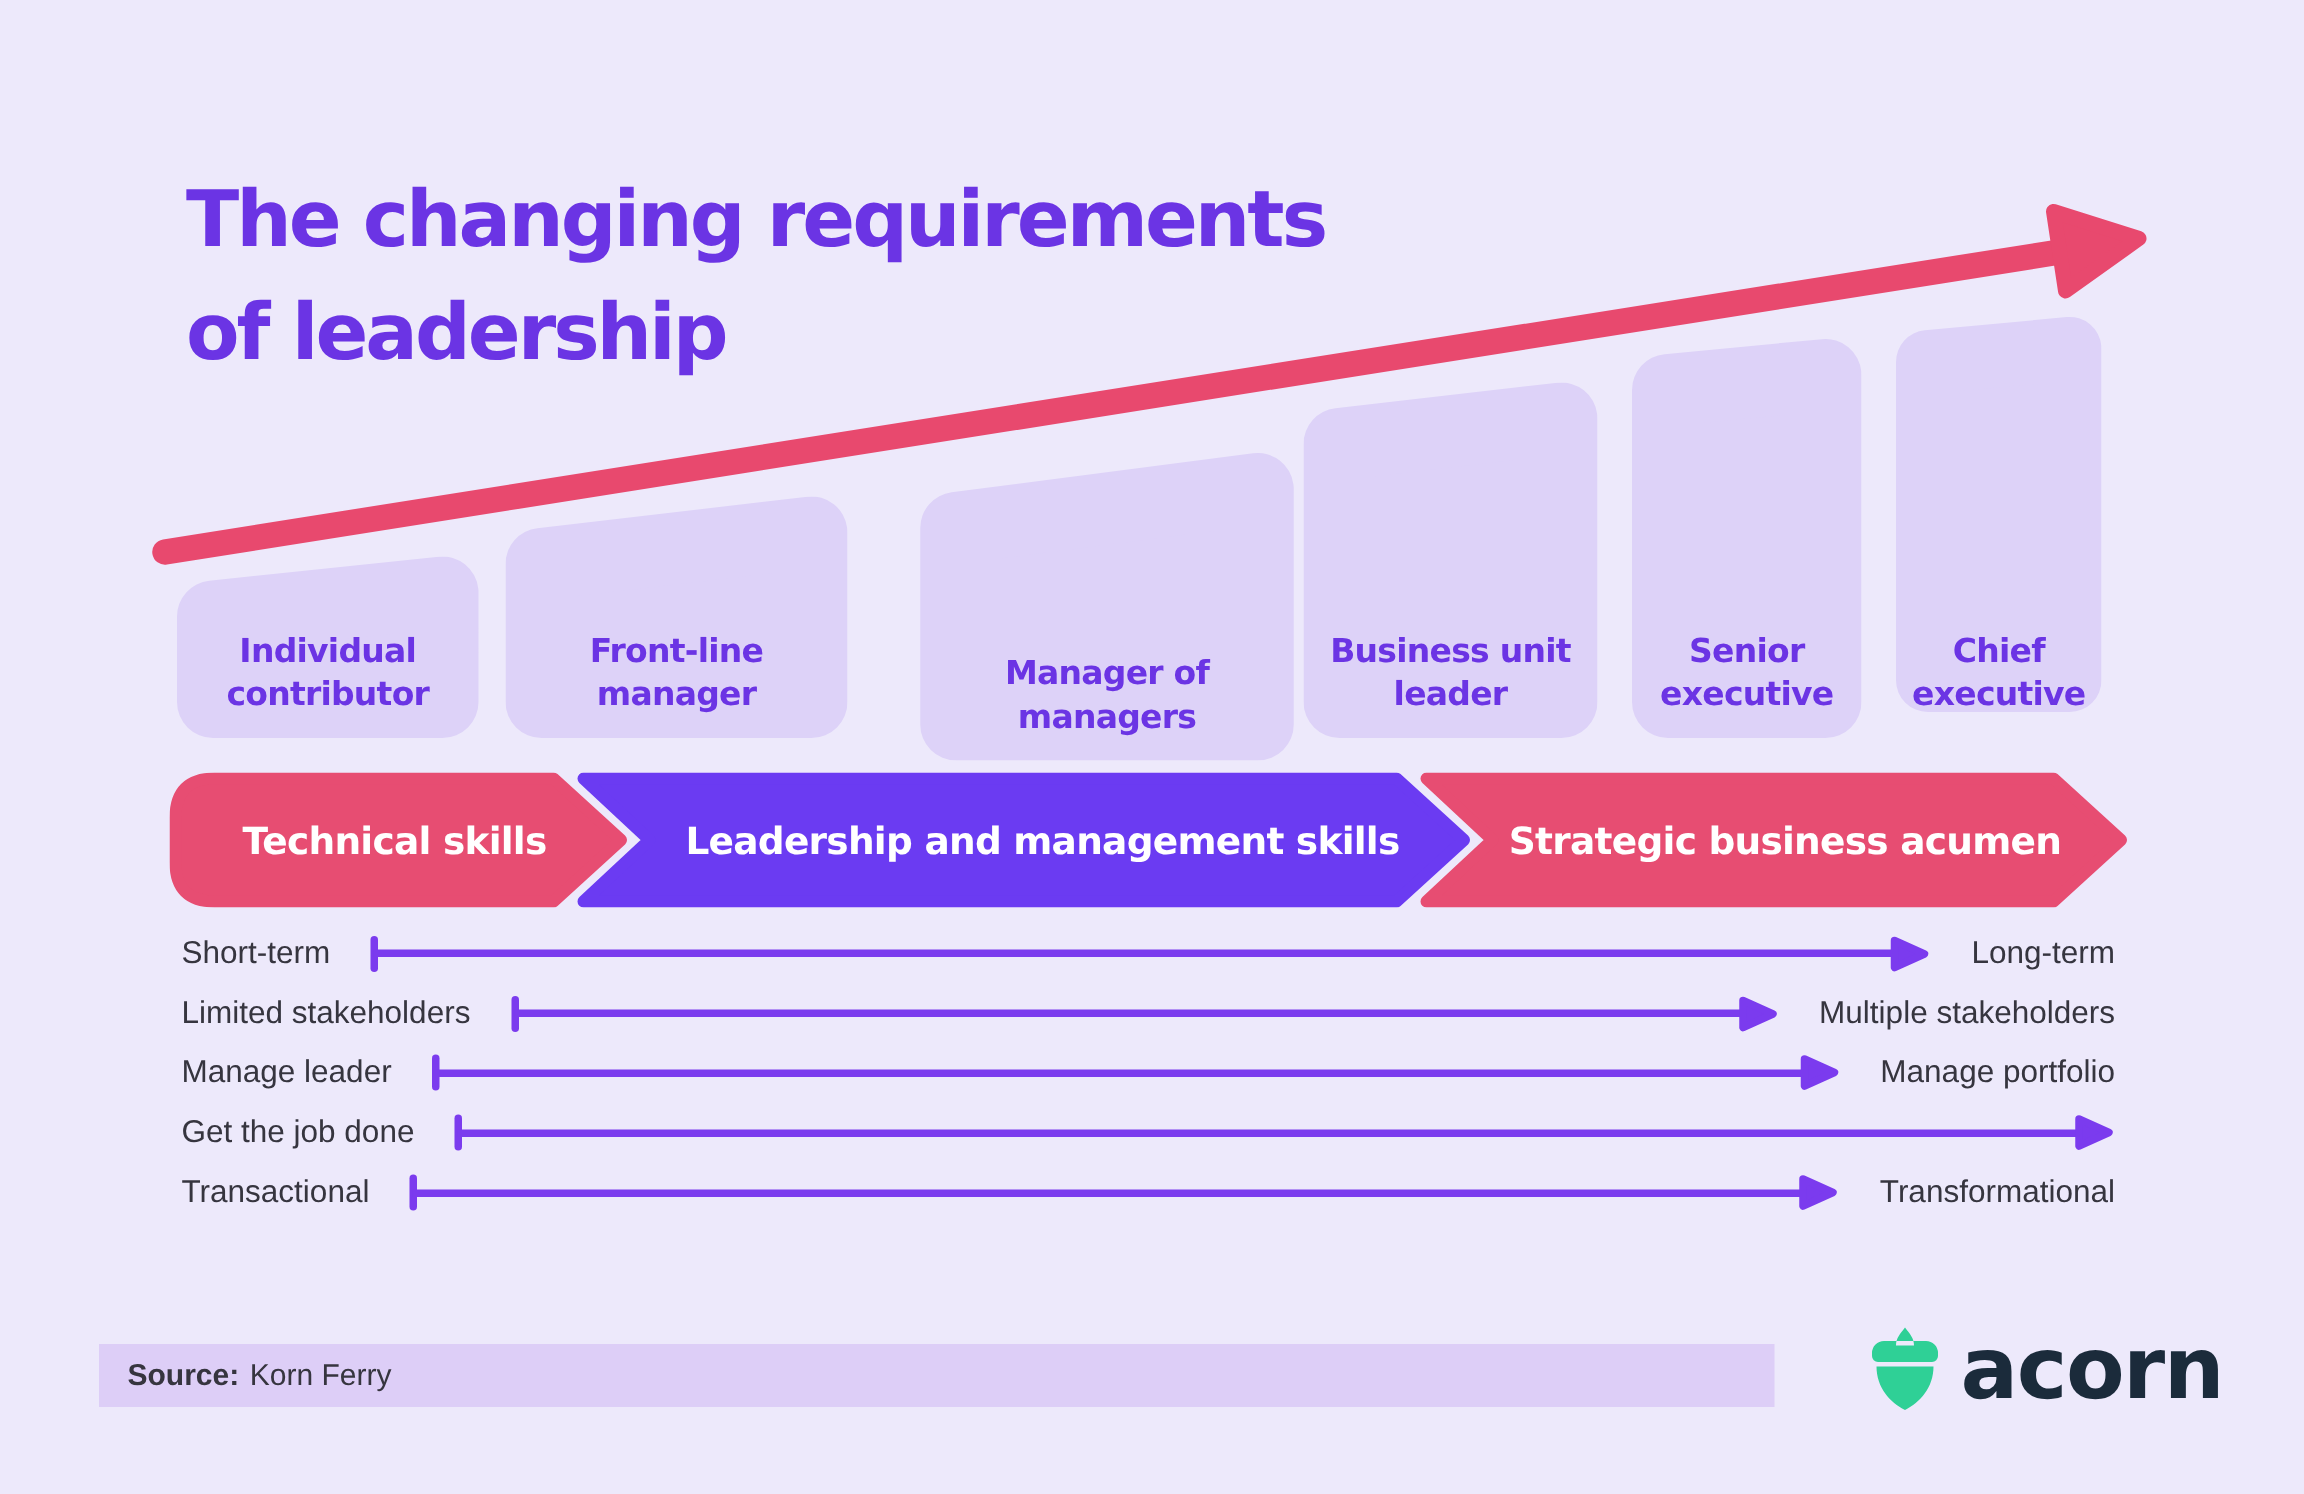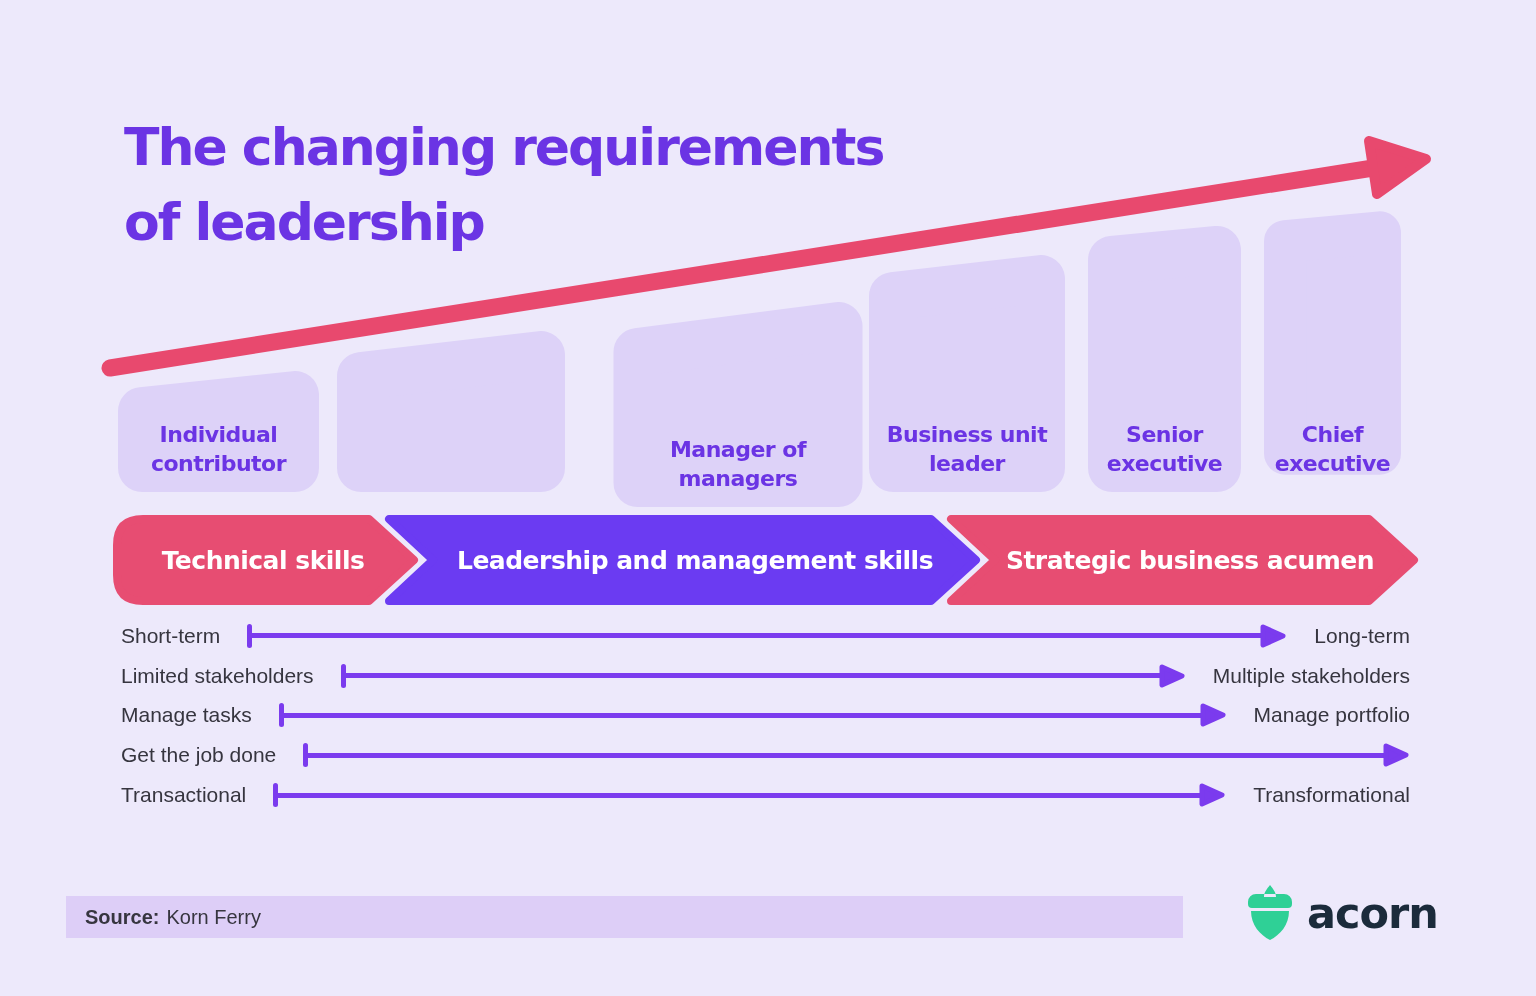--- a/index.html
+++ b/index.html
@@ -58,21 +58,21 @@
     display:flex; align-items:center; padding-left:19px; box-sizing:border-box;
     font-size:20px; color: var(--text-dark, #36353F);
   }
   .source-label { font-weight:bold; }
   .source-name { margin-left:7px; }
 
   .logo { position:absolute; left:1245px; top:884px; display:flex; align-items:center; }
   .logo svg { display:block; }
   .acorn-path { fill: var(--logo-green, #2FD096); }
   .logo-text {
-    font-family:"DejaVu Sans", sans-serif; font-weight:bold; font-size:43px;
+    font-family:"DejaVu Sans", sans-serif; font-weight:bold; font-size:57px;
     letter-spacing:-1px; color: var(--logo-navy, #1B2B3B); margin-left:12px;
     line-height:1;
   }
 </style>
 </head>
 <body>
 
 <div class="canvas">
 
   <svg class="trend" width="1536" height="996" viewBox="0 0 1536 996">
@@ -87,20 +87,22 @@
     <svg viewBox="0 0 201 121">
         <path class="role-shape" d="M24,40 L177,24 L177,97 L24,97 Z"></path>
       </svg>
     <div class="role-label">Individual
 contributor</div>
   </div>
   <div class="role" style="left:337px; top:331px; width:228px; height:161px;">
     <svg viewBox="0 0 228 161">
         <path class="role-shape" d="M24,45 L204,24 L204,137 L24,137 Z"></path>
       </svg>
+    <div class="role-label">Front-line
+manager</div>
   </div>
   <div class="role" style="left:592px; top:302px; width:292px; height:205px;">
     <svg viewBox="0 0 249 205">
         <path class="role-shape" d="M24,50 L225,24 L225,181 L24,181 Z"></path>
       </svg>
     <div class="role-label">Manager of
 managers</div>
   </div>
   <div class="role" style="left:869px; top:255px; width:196px; height:237px;">
     <svg viewBox="0 0 196 237">
@@ -150,21 +152,21 @@
       <span class="spec-line">
         <span class="tick"></span>
         <span class="rule"></span>
         <svg class="head" width="28" height="26" viewBox="0 0 28 26">
             <path d="M4,4 L24,13 L4,22 Z"></path>
           </svg>
       </span>
       <span class="spec-right">Multiple stakeholders</span>
     </div>
     <div class="spec-row">
-      <span class="spec-left">Manage tasks</span>
+      <span class="spec-left">Manage leader</span>
       <span class="spec-line">
         <span class="tick"></span>
         <span class="rule"></span>
         <svg class="head" width="28" height="26" viewBox="0 0 28 26">
             <path d="M4,4 L24,13 L4,22 Z"></path>
           </svg>
       </span>
       <span class="spec-right">Manage portfolio</span>
     </div>
     <div class="spec-row">

